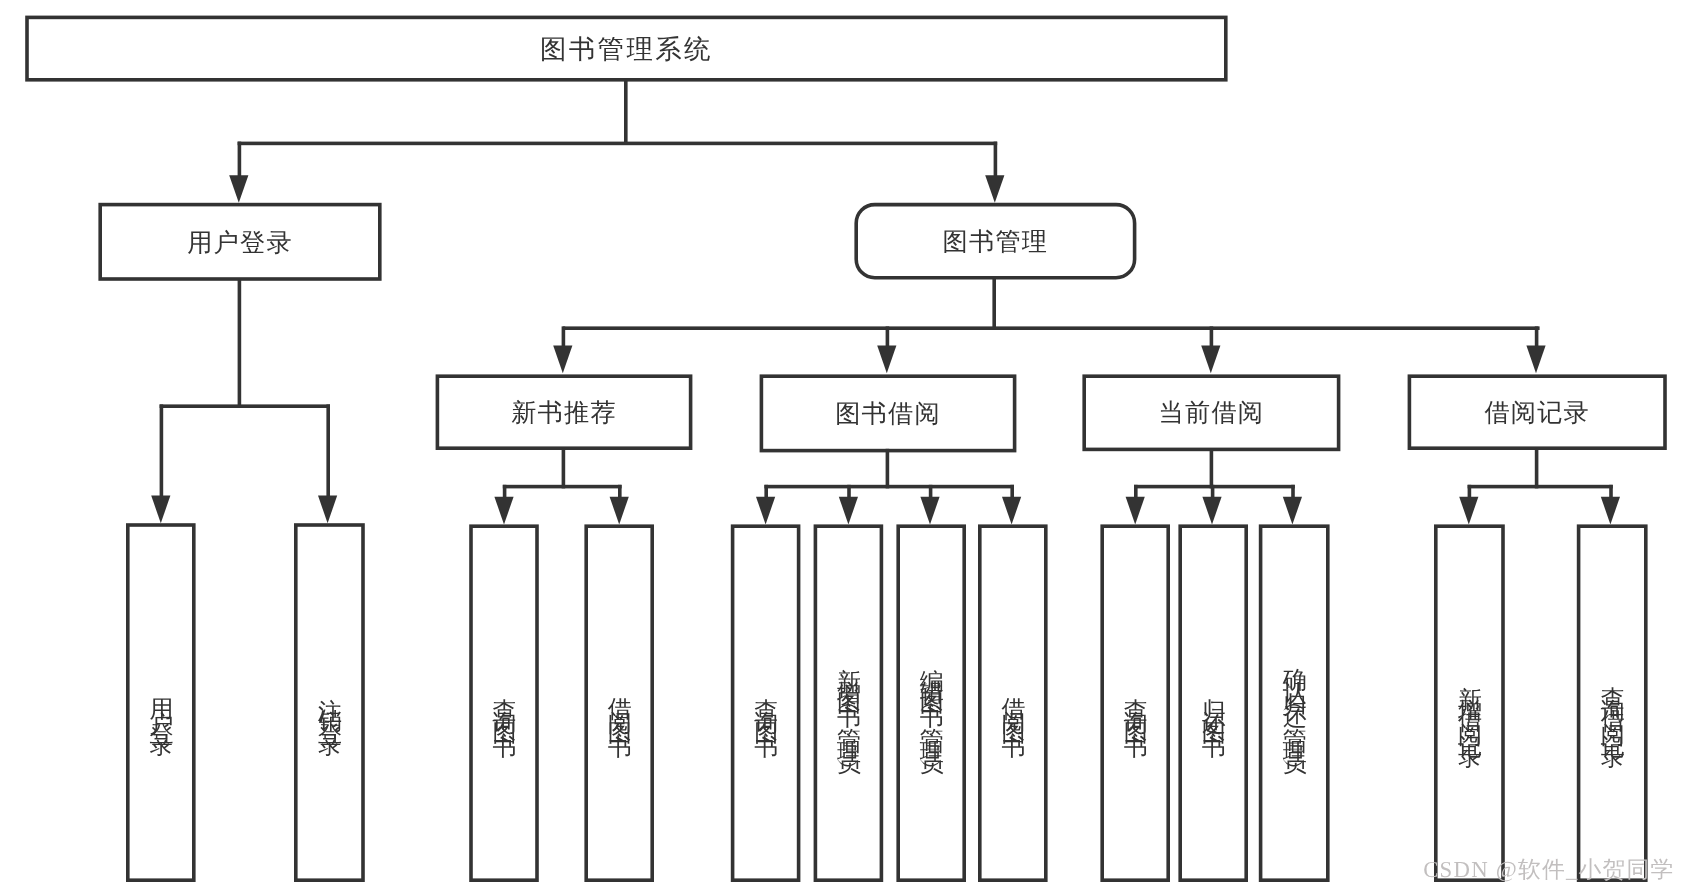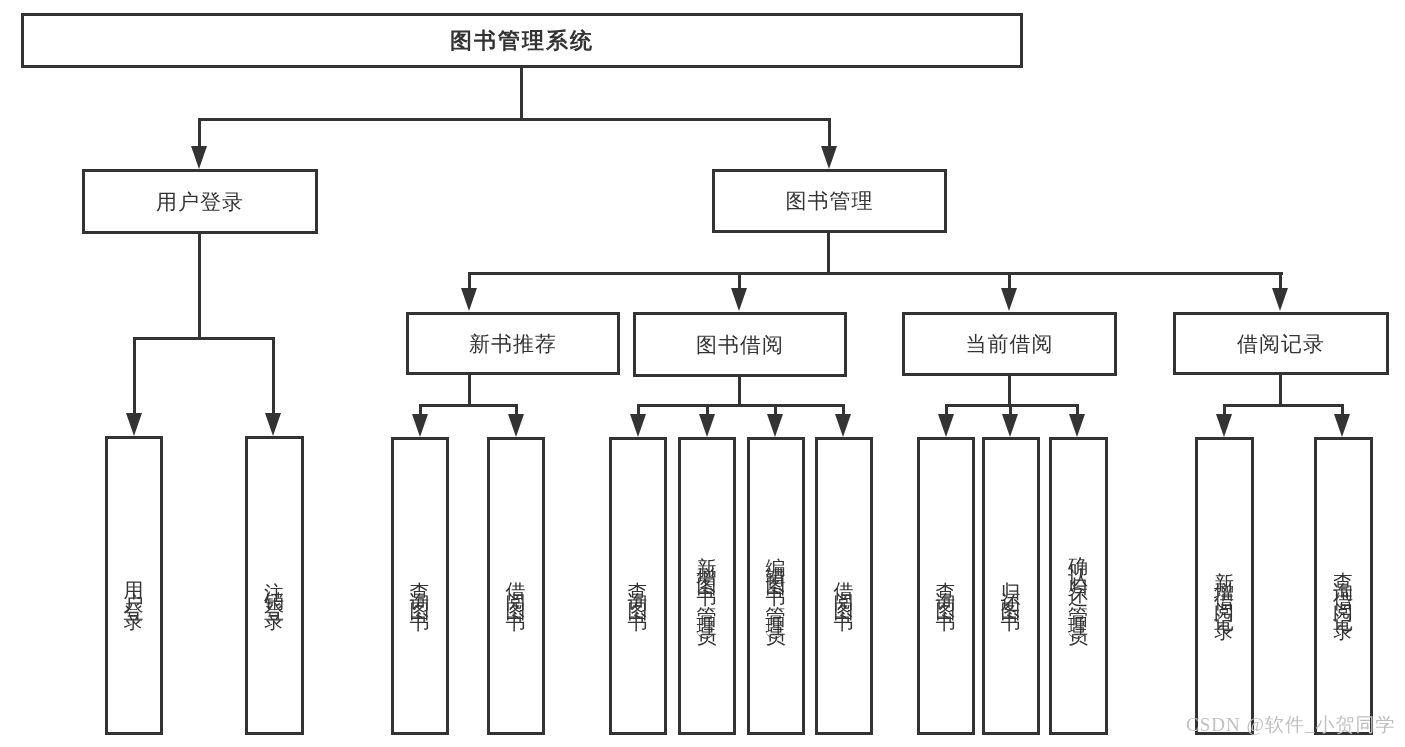--- a/index.html
+++ b/index.html
@@ -19,21 +19,21 @@
   .box{
     position:absolute;
     box-sizing:border-box;
     background:var(--box_fill);
     border:3px solid var(--line);
     color:var(--text);
     display:flex;align-items:center;justify-content:center;
     text-align:center;
   }
   .hnode{font-size:21px;letter-spacing:1px;}
-  .root{font-size:22px;letter-spacing:2px;font-weight:bold;}
+  .root{font-size:22px;letter-spacing:2px;}
   .vbox{
     font-size:20px;
     writing-mode:vertical-rl;
     text-orientation:mixed;
     letter-spacing:10px;
     line-height:1;
     padding:8px 0;
   }
   .hline{position:absolute;height:3px;background:var(--line);}
   .vline{position:absolute;width:3px;background:var(--line);}
@@ -62,41 +62,41 @@
   <div class="box root" style="left:21px;top:13px;width:1002px;height:55px;">图书管理系统</div>
 
   <div class="vline" style="left:520px;top:67px;height:53px;"></div>
   <div class="hline" style="left:198px;top:118px;width:633px;"></div>
   <div class="vline" style="left:198px;top:118px;height:30px;"></div>
   <div class="arrow" style="left:191px;top:146px;"></div>
   <div class="vline" style="left:828px;top:118px;height:30px;"></div>
   <div class="arrow" style="left:821px;top:146px;"></div>
 
   <div class="box hnode" style="left:82px;top:169px;width:236px;height:65px;">用户登录</div>
-  <div class="box hnode" style="left:712px;top:169px;width:235px;height:64px;">图书管理</div>
+  <div class="box hnode" style="left:712px;top:169px;width:235px;height:64px;border-radius:17px;">图书管理</div>
 
   <div class="vline" style="left:198px;top:233px;height:107px;"></div>
   <div class="hline" style="left:133px;top:337px;width:142px;"></div>
   <div class="vline" style="left:133px;top:337px;height:78px;"></div>
   <div class="arrow" style="left:126px;top:413px;"></div>
   <div class="vline" style="left:272px;top:337px;height:78px;"></div>
   <div class="arrow" style="left:265px;top:413px;"></div>
 
   <div class="vline" style="left:827px;top:232px;height:43px;"></div>
   <div class="hline" style="left:469px;top:272px;width:814px;"></div>
   <div class="vline" style="left:468px;top:272px;height:19px;"></div>
   <div class="arrow" style="left:461px;top:288px;"></div>
   <div class="vline" style="left:738px;top:272px;height:19px;"></div>
   <div class="arrow" style="left:731px;top:288px;"></div>
   <div class="vline" style="left:1008px;top:272px;height:19px;"></div>
   <div class="arrow" style="left:1001px;top:288px;"></div>
   <div class="vline" style="left:1279px;top:272px;height:19px;"></div>
   <div class="arrow" style="left:1272px;top:288px;"></div>
 
-  <div class="box hnode" style="left:363px;top:312px;width:214px;height:63px;margin-left:43px;">新书推荐</div>
+  <div class="box hnode" style="left:363px;top:312px;width:214px;height:63px;">新书推荐</div>
   <div class="box hnode" style="left:633px;top:312px;width:214px;height:65px;text-align:center;">图书借阅</div>
   <div class="box hnode" style="left:1173px;top:312px;width:216px;height:63px;">借阅记录</div>
   <div class="box hnode" style="left:902px;top:312px;width:215px;height:64px;">当前借阅</div>
 
   <div class="vline" style="left:468px;top:374px;height:33px;"></div>
   <div class="hline" style="left:419px;top:404px;width:99px;"></div>
   <div class="vline" style="left:419px;top:404px;height:13px;"></div>
   <div class="arrow" style="left:412px;top:414px;"></div>
   <div class="vline" style="left:515px;top:404px;height:13px;"></div>
   <div class="arrow" style="left:508px;top:414px;"></div>

